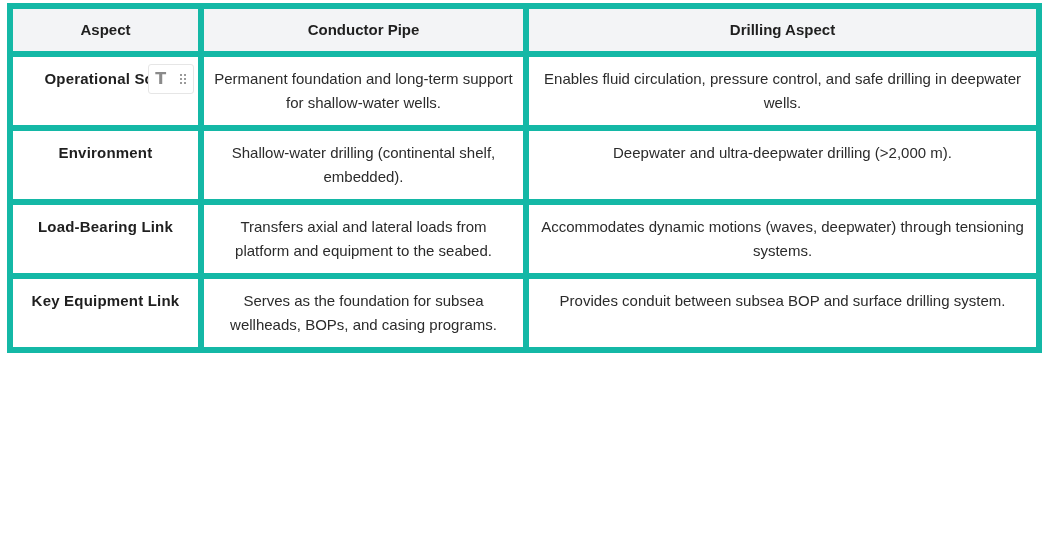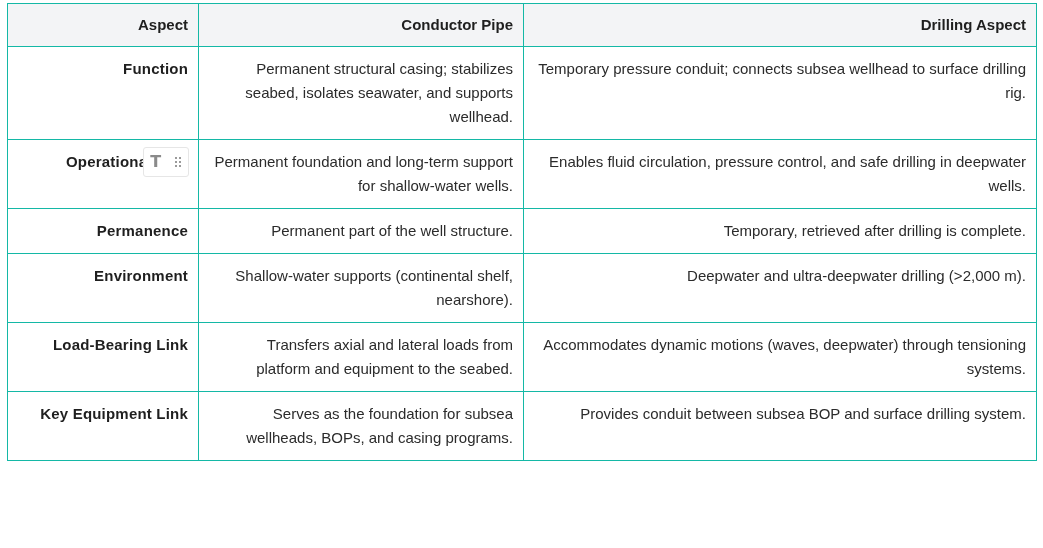--- a/index.html
+++ b/index.html
@@ -3,21 +3,21 @@
 <meta charset="utf-8">
 <style>
   html, body { margin: 0; padding: 0; background: #ffffff; }
   body { width: 1043px; height: 548px; overflow: hidden; position: relative;
          font-family: "Liberation Sans", sans-serif; color: #1f1f1f; }
   .tbl-wrap { position: absolute; left: 7px; top: 3px; width: 1029px; }
   table { border-collapse: collapse; width: 1029px; table-layout: fixed; font-size: 15px; }
   col.c1 { width: 191px; }
   col.c2 { width: 325px; }
   col.c3 { width: 513px; }
-  th, td { border: 1px solid #14b8a6; text-align: right; vertical-align: top;
+  th, td { border: 6px solid #14b8a6; text-align: center; vertical-align: top;
            padding: 10px 10px 10px 10px; line-height: 24px; }
   th { background: #f3f4f6; font-weight: bold; font-size: 15px; color: #1f1f1f;
        padding-top: 9px; padding-bottom: 9px; height: 22px; }
   td.aspect { font-weight: bold; color: #1f1f1f; letter-spacing: 0.2px; }
   td.text { color: #2b2b2b; }
   tr.r2 td { height: 68px; }
   tr.r1 td { height: 44px; }
   tr.r0 td { height: 21px; }
   .cell-rel { position: relative; }
   .clip { white-space: nowrap; overflow: hidden; display: inline-block; max-width: 122px; vertical-align: top; }
@@ -40,44 +40,34 @@
         <col class="c3">
       </colgroup>
     <thead>
       <tr>
         <th>Aspect</th>
         <th>Conductor Pipe</th>
         <th>Drilling Aspect</th>
       </tr>
     </thead>
     <tbody>
-      <tr class="r2">
-        <td class="aspect">Function</td>
-        <td class="text">Permanent structural casing; stabilizes seabed, isolates seawater, and supports wellhead.</td>
-        <td class="text">Temporary pressure conduit; connects subsea wellhead to surface drilling rig.</td>
-      </tr>
       <tr class="r1">
         <td class="aspect cell-rel">
           <span class="clip">Operational Scope</span>
           <div class="cell-tools">
             <span class="tool-t">T</span>
             <span class="tool-drag"></span>
           </div>
         </td>
         <td class="text">Permanent foundation and long-term support for shallow-water wells.</td>
         <td class="text">Enables fluid circulation, pressure control, and safe drilling in deepwater wells.</td>
       </tr>
-      <tr class="r0">
-        <td class="aspect">Permanence</td>
-        <td class="text">Permanent part of the well structure.</td>
-        <td class="text">Temporary, retrieved after drilling is complete.</td>
-      </tr>
       <tr class="r1">
         <td class="aspect">Environment</td>
-        <td class="text">Shallow-water supports (continental shelf, nearshore).</td>
+        <td class="text">Shallow-water drilling (continental shelf, embedded).</td>
         <td class="text">Deepwater and ultra-deepwater drilling (&gt;2,000 m).</td>
       </tr>
       <tr class="r1">
         <td class="aspect">Load-Bearing Link</td>
         <td class="text">Transfers axial and lateral loads from platform and equipment to the seabed.</td>
         <td class="text">Accommodates dynamic motions (waves, deepwater) through tensioning systems.</td>
       </tr>
       <tr class="r1">
         <td class="aspect">Key Equipment Link</td>
         <td class="text">Serves as the foundation for subsea wellheads, BOPs, and casing programs.</td>

